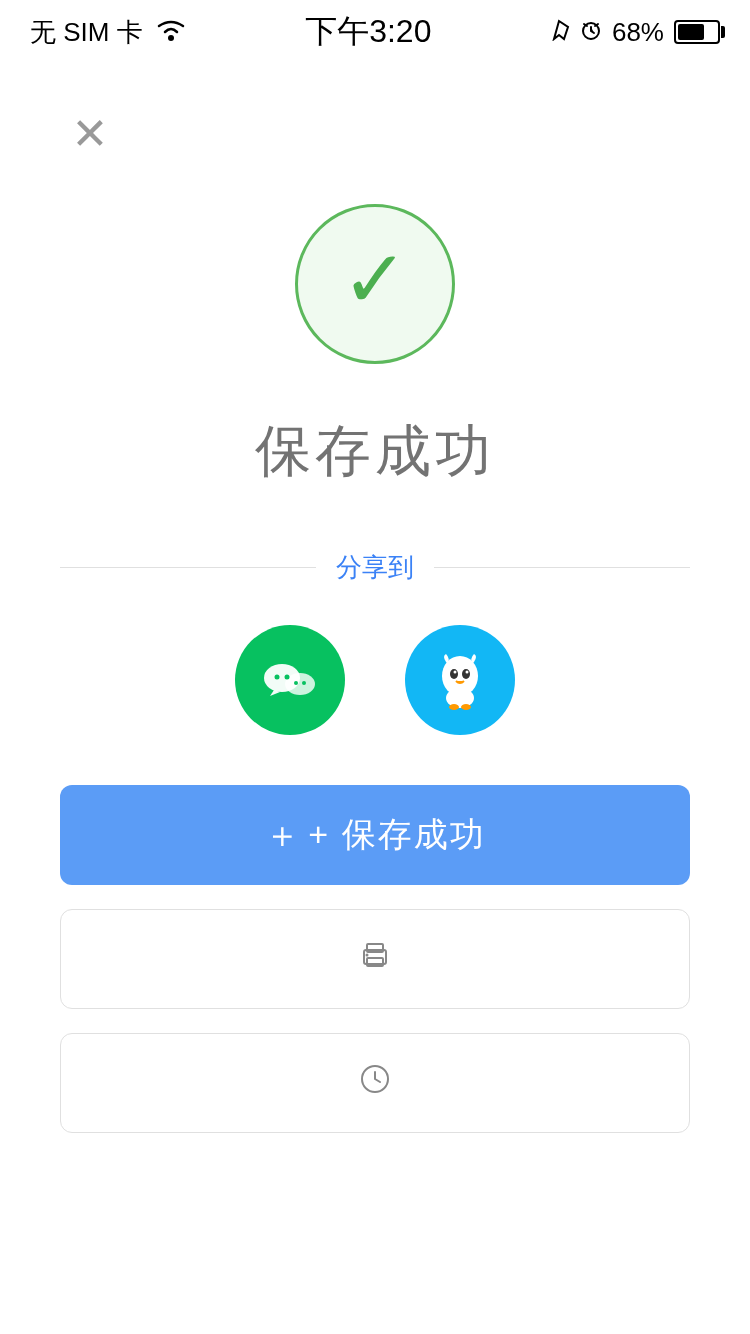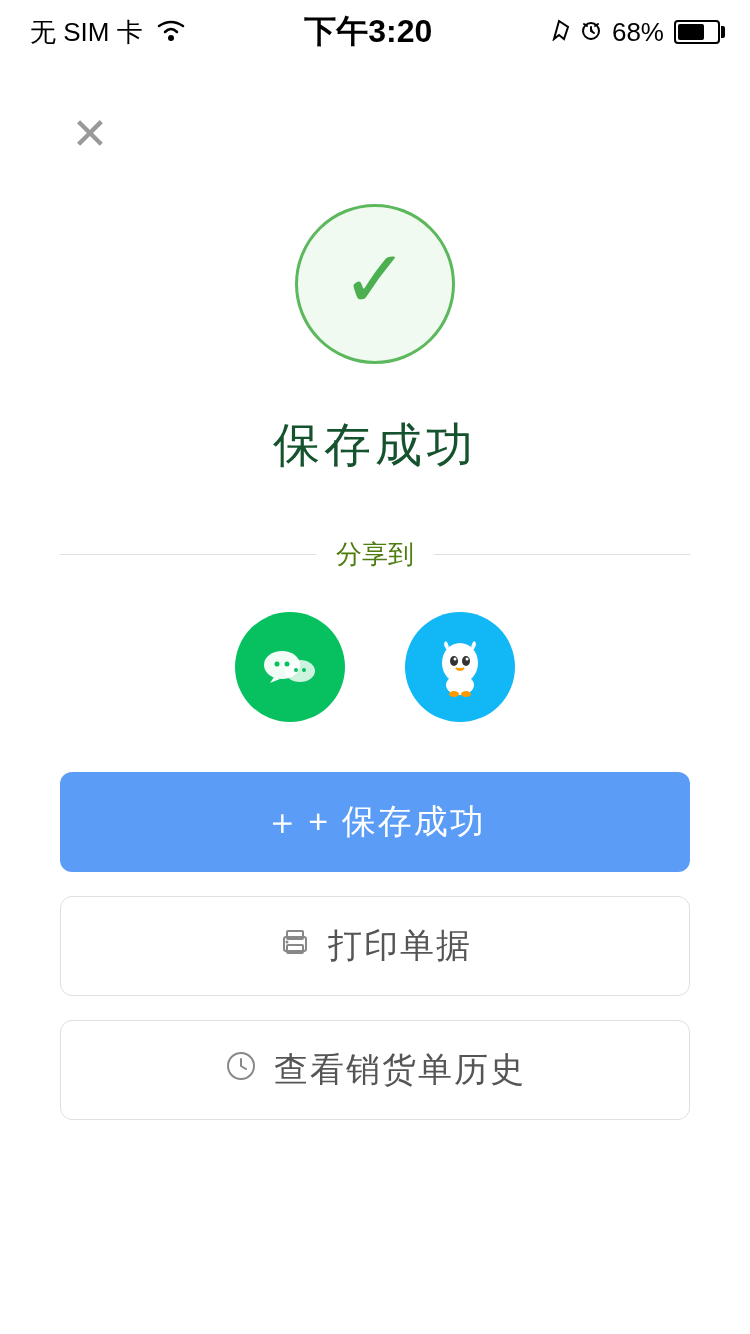--- a/index.html
+++ b/index.html
@@ -29,21 +29,21 @@
       display: flex;
       align-items: center;
       gap: 10px;
       font-size: 26px;
       color: #000;
       font-weight: 500;
     }
 
     .status-bar-center {
       font-size: 32px;
-      font-weight: 700;
+      font-weight: 400;
       color: #000;
       text-align: right;
     }
 
     .status-bar-right {
       display: flex;
       align-items: center;
       gap: 10px;
       font-size: 26px;
       color: #000000;
@@ -125,22 +125,22 @@
     }
 
     .checkmark {
       font-size: 80px;
       color: #4caf50;
       line-height: 1;
       margin-top: -8px;
     }
 
     .success-title {
-      font-size: 47px;
-      color: #14532d;
+      font-size: 56px;
+      color: #737373;
       font-weight: 400;
       letter-spacing: 4px;
     }
 
     
     .share-section {
       width: 100%;
       margin-bottom: 50px;
     }
 
@@ -152,21 +152,21 @@
     }
 
     .share-line {
       flex: 1;
       height: 1px;
       background: #e0e0e0;
     }
 
     .share-label {
       font-size: 26px;
-      color: #4d7c0f;
+      color: #3b82f6;
       white-space: nowrap;
     }
 
     .share-icons-row {
       display: flex;
       justify-content: center;
       gap: 60px;
     }
 
     .share-icon-btn {
@@ -361,28 +361,26 @@
 
     <button class="btn-secondary">
       <span class="btn-icon">
         <svg width="34" height="34" viewBox="0 0 34 34" fill="none">
           <rect x="6" y="12" width="22" height="14" rx="2" stroke="#888" stroke-width="2" fill="none"></rect>
           <rect x="9" y="6" width="16" height="8" rx="1" stroke="#888" stroke-width="2" fill="none"></rect>
           <rect x="9" y="20" width="16" height="8" rx="1" stroke="#888" stroke-width="2" fill="none"></rect>
           <circle cx="9" cy="17" r="1.5" fill="#888"></circle>
         </svg>
       </span>
-      <span>打印单据</span>
     </button>
 
     <button class="btn-secondary">
       <span class="btn-icon">
         <svg width="34" height="34" viewBox="0 0 34 34" fill="none">
           <circle cx="17" cy="17" r="13" stroke="#888" stroke-width="2" fill="none"></circle>
           <path d="M17 10 L17 17 L22 20" stroke="#888" stroke-width="2" stroke-linecap="round" stroke-linejoin="round"></path>
         </svg>
       </span>
-      <span>查看销货单历史</span>
     </button>
 
   </div>
 
 </div>
 
 </body></html>

